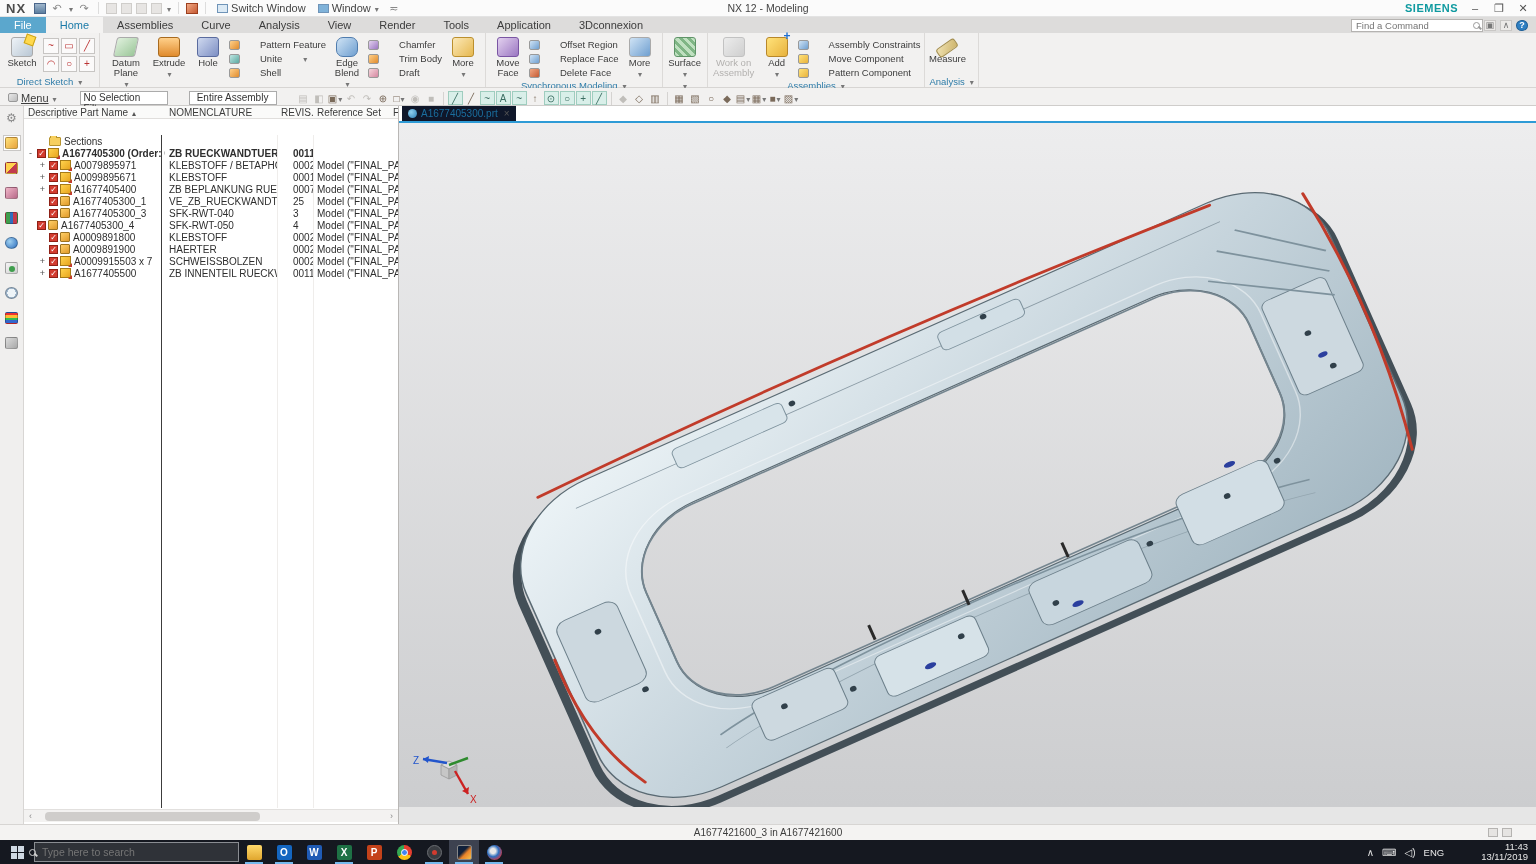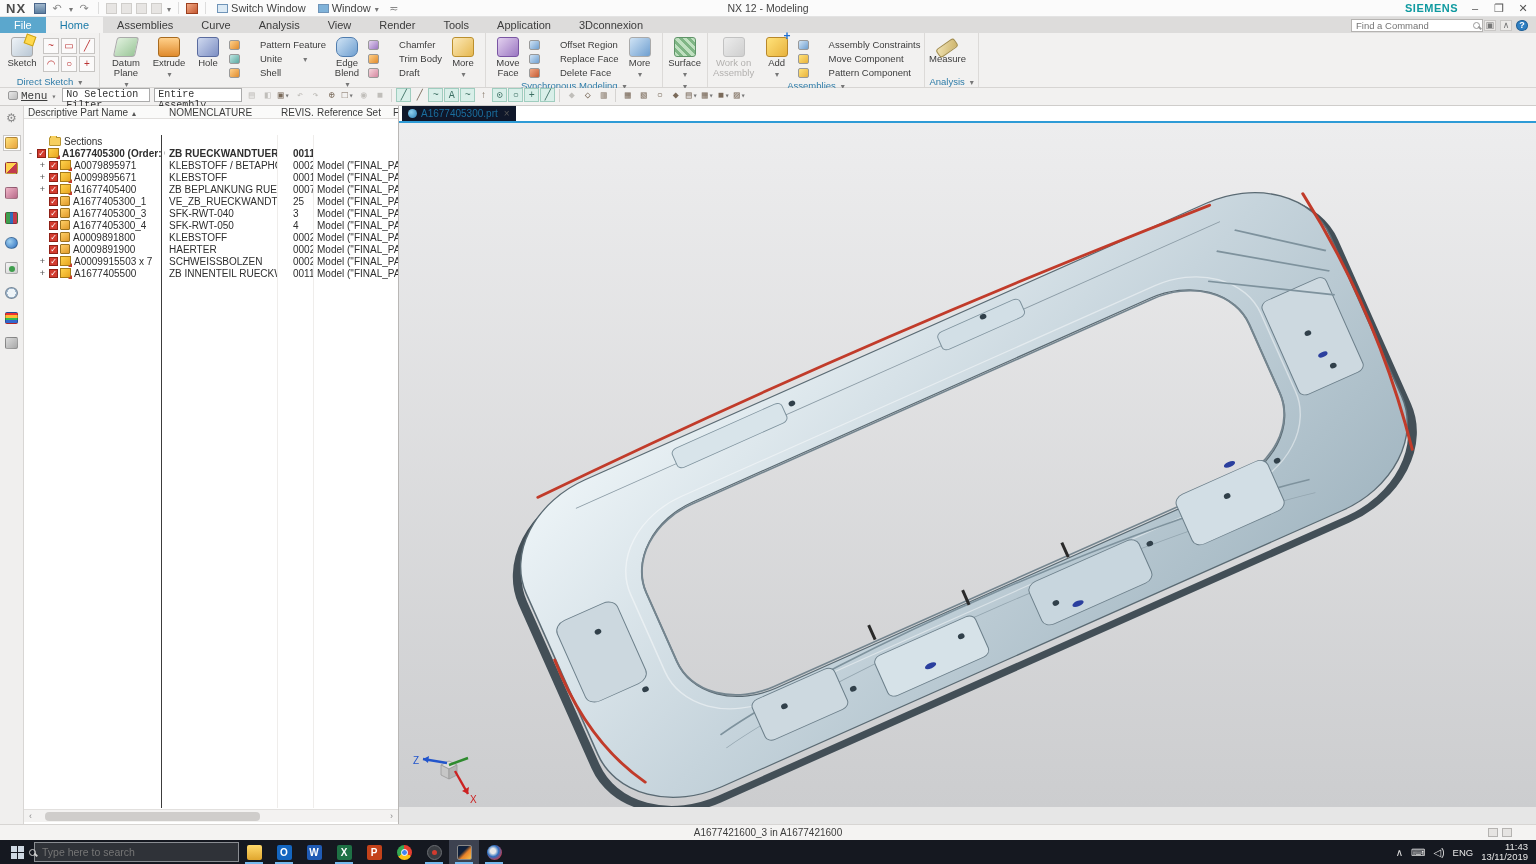--- a/index.html
+++ b/index.html
@@ -78,21 +78,21 @@
   .c-teal { background:linear-gradient(135deg,#bfe6e2,#5aa8a0); }
   .c-blue { background:linear-gradient(135deg,#cfe3f5,#6f9fd0); }
   .c-purple { background:linear-gradient(135deg,#e3d1ef,#9b77c2); }
   .c-pink { background:linear-gradient(135deg,#f5d5dc,#d587a0); }
   .c-yellow { background:linear-gradient(135deg,#ffe27a,#e8b23c); }
   .c-gray { background:linear-gradient(135deg,#e8e8e8,#bdbdbd); }
   .c-red { background:linear-gradient(135deg,#f0a884,#c65a33); }
 
   
   .utilbar { position:absolute; left:0; top:88px; right:0; height:18px; background:#f2f1f0;
-    border-bottom:1px solid #cfcdcb; display:flex; align-items:flex-start; gap:0; padding:0 4px;font-family:Liberation Mono, monospace; }
+    border-bottom:1px solid #cfcdcb; display:flex; align-items:flex-end; gap:17px; padding:0 4px; }
   .menubtn { display:flex; align-items:center; gap:3px; padding:0 4px; height:15px; color:#3c3c3c; }
   .menubtn .mini { width:10px; height:9px; }
   .dd { width:88px; height:14px; background:#fff; border:1px solid #ababab; display:flex; align-items:center;
     font-size:10px; padding:0 3px; color:#333; justify-content:space-between; margin:0 2px;flex-direction:column; }
   .uic { width:15px; height:14px; display:inline-flex; align-items:center; justify-content:center;
     font-size:10px; color:#7a6a5a; border:1px solid transparent; }
   .uic.hl { background:#d9efe9; border-color:#9fcdbf; color:#3c6e62; }
   .uic.dim { color:#c0beba; }
   .usep { width:1px; height:13px; background:#d5d3d1; margin:0 3px; }
 
@@ -195,21 +195,21 @@
   .a-ppt { background:#c4421a; }
   .a-chrome { border-radius:50%; background:conic-gradient(#e53e30 0 33%,#fbc116 33% 66%,#34a853 66%);
     position:relative; }
   .a-chrome::after { content:""; position:absolute; inset:4px; background:#4285f4; border:1.5px solid #fff; border-radius:50%; }
   .a-circle { border-radius:50%; background:#3a3d42; border:1px solid #6a6d72; position:relative; }
   .a-circle::after { content:""; position:absolute; left:4px; top:4px; width:5px; height:5px; background:#d23b2f; border-radius:50%; }
   .a-nx { background:linear-gradient(135deg,#10203a 40%,#e8822a 60%,#f5c04a); border:1px solid #888; }
   .a-3dx { background:radial-gradient(circle at 40% 40%,#e8e8e8 20%,#2e6fbf 45%,#c23b4e 75%); border-radius:50%; }
   .tray { margin-left:auto; display:flex; align-items:center; gap:8px; padding-right:8px; font-size:9.5px; color:#e8e8e8; }
   .trayic { font-size:10px; color:#e0e0e0; }
-  .clock { text-align:right; line-height:10px; font-size:9.5px; }
+  .clock { text-align:right; line-height:10px; font-size:9.5px;margin-left:29px; }
 </style>
 </head>
 <body>
 
 <div class="app">
 
   <div class="titlebar">
     <span class="nxlogo">NX</span>
     <div class="qat">
       <span class="qic save"></span>
@@ -612,21 +612,21 @@
               <span class="exp"></span>
               <span class="i-chk"></span>
               <span class="i-part"></span>
               <span class="nmtxt">A1677405300_3</span>
             </div>
             <div class="c-nom">SFK-RWT-040</div>
             <div class="c-rev">3</div>
             <div class="c-ref">Model ("FINAL_PA...</div>
           </div>
           <div class="trow">
-            <div class="c-name" style="padding-left: 14px; text-align: right;">
+            <div class="c-name" style="padding-left: 2px; text-align: right;">
               <span class="exp"></span>
               <span class="i-chk"></span>
               <span class="i-part"></span>
               <span class="nmtxt">A1677405300_4</span>
             </div>
             <div class="c-nom">SFK-RWT-050</div>
             <div class="c-rev">4</div>
             <div class="c-ref">Model ("FINAL_PA...</div>
           </div>
           <div class="trow">

